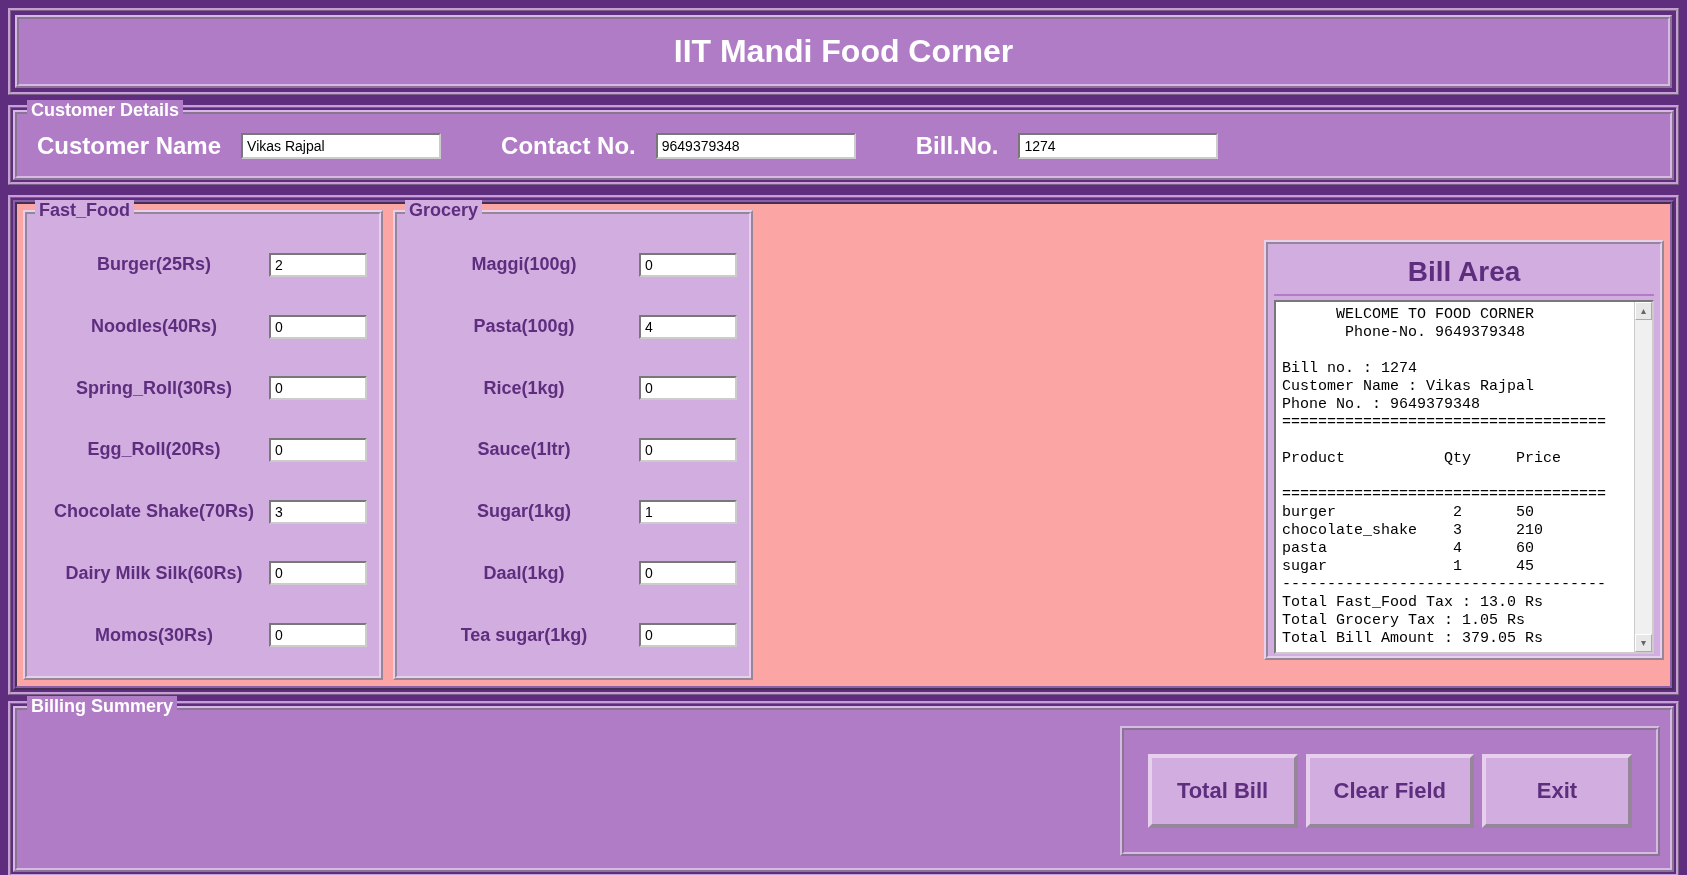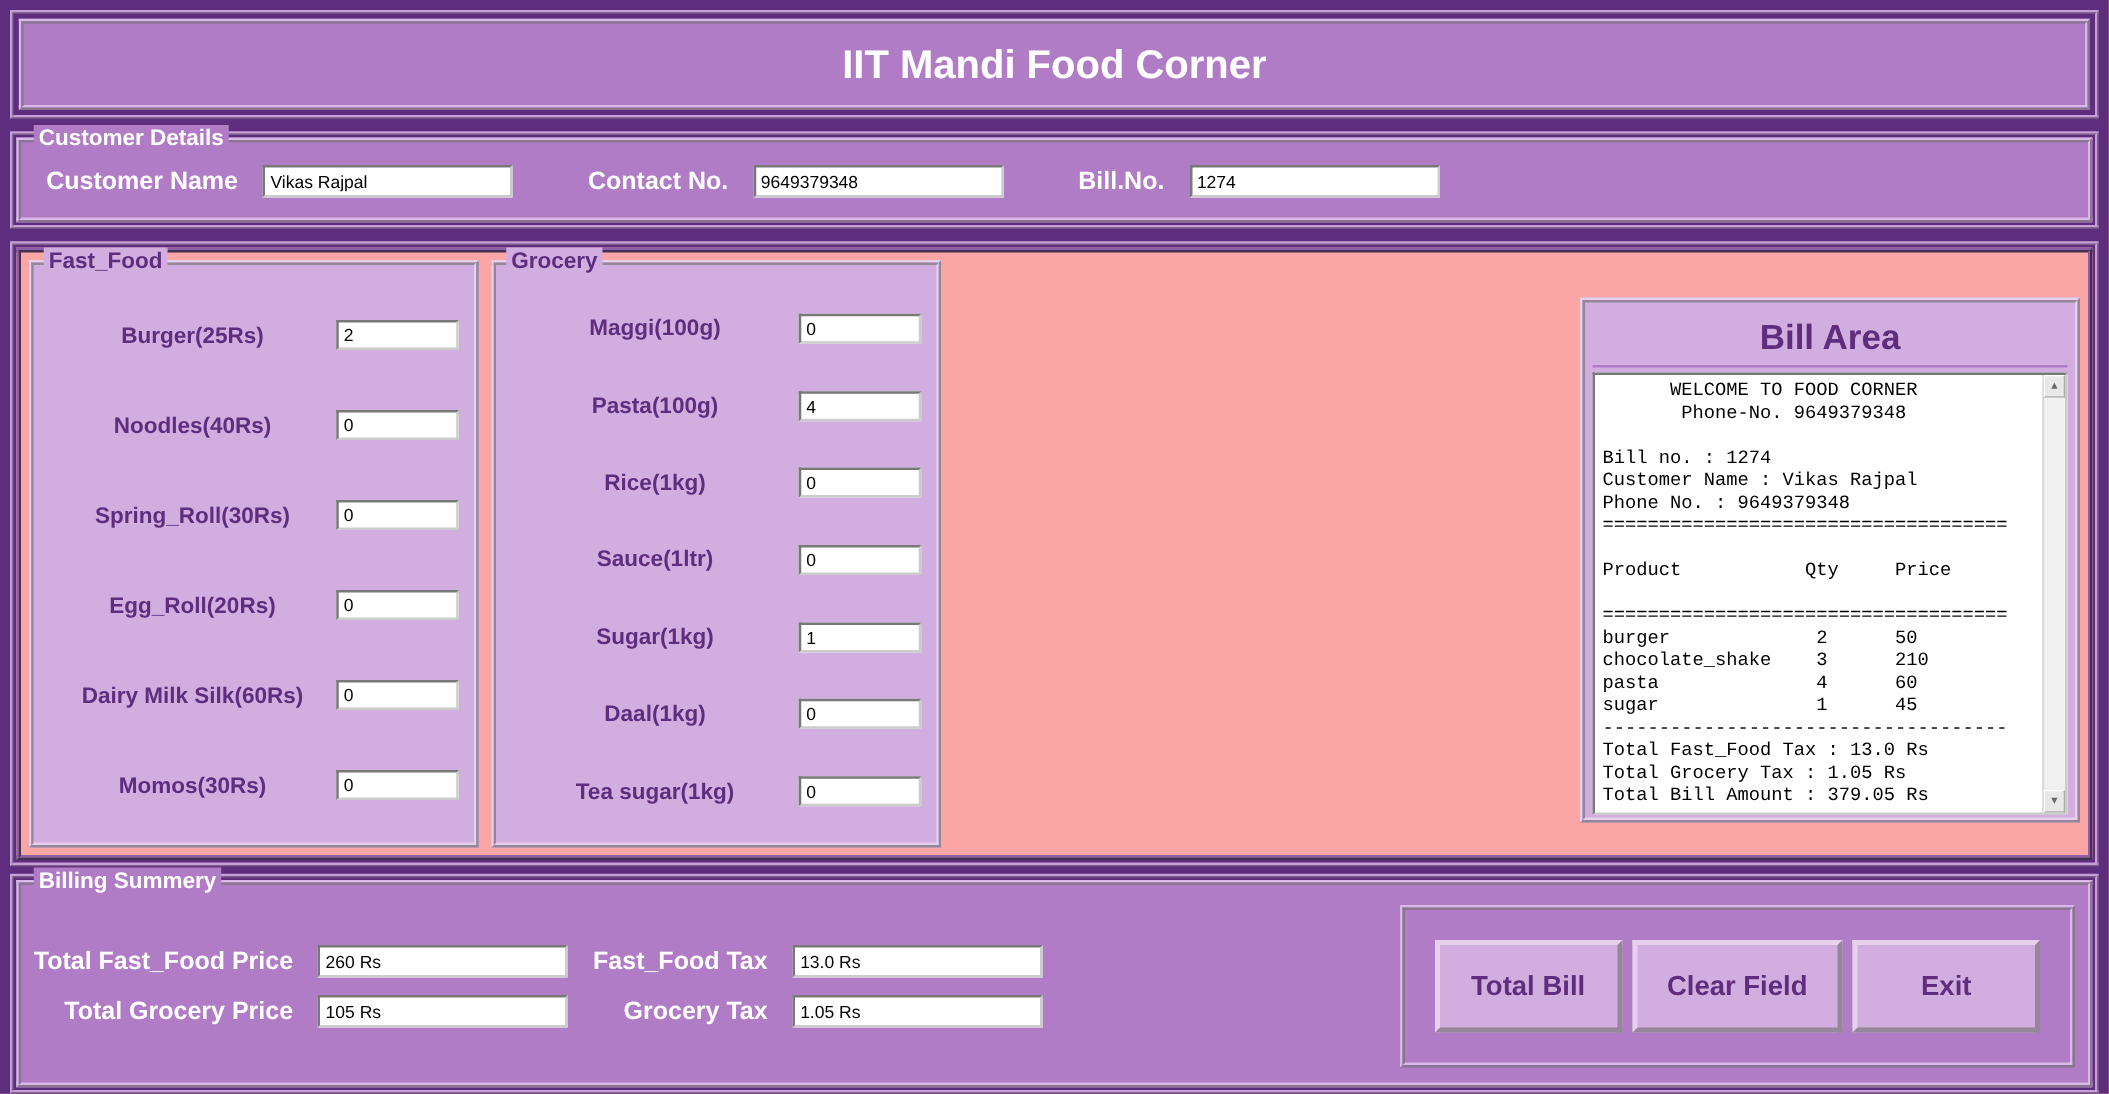--- a/index.html
+++ b/index.html
@@ -47,21 +47,21 @@
     left: 10px;
     color: #fff;
     font-weight: bold;
     font-size: 18px;
     background: #b07cc6;
     padding: 0 4px;
   }
   .cust-label {
     color: #fff;
     font-weight: bold;
-    font-size: 20px;
+    font-size: 24px;
     margin-left: 10px;
   }
   .cust-input {
     width: 200px;
     height: 26px;
     padding: 2px 4px;
     font-size: 14px;
     border: 2px inset #ccc;
     background: #fff;
   }
@@ -258,20 +258,24 @@
           <span class="food-label">Noodles(40Rs)</span>
           <input class="food-input" value="0" style="">
         </div>
       <div class="food-row">
           <span class="food-label">Spring_Roll(30Rs)</span>
           <input class="food-input" value="0" style="">
         </div>
       <div class="food-row">
           <span class="food-label">Egg_Roll(20Rs)</span>
           <input class="food-input" value="0" style="">
+        </div>
+      <div class="food-row">
+          <span class="food-label">Chocolate Shake(70Rs)</span>
+          <input class="food-input" value="3" style="">
         </div>
       <div class="food-row">
           <span class="food-label">Dairy Milk Silk(60Rs)</span>
           <input class="food-input" value="0" style="">
         </div>
       <div class="food-row">
           <span class="food-label">Momos(30Rs)</span>
           <input class="food-input" value="0" style="">
         </div>
     </div>
@@ -337,29 +341,19 @@
           <div class="scroll-arrow bottom">▾</div>
         </div>
       </div>
     </div>
   </div>
 </div>
 
 <div class="bottom-area">
   <div class="bottom-inner">
     <span class="legend">Billing Summery</span>
-    <div class="summary-grid">
-      <span class="sum-label">Total Fast_Food Price</span>
-      <input class="sum-input" value="260 Rs" style="">
-      <span class="sum-label">Fast_Food Tax</span>
-      <input class="sum-input" value="13.0 Rs" style="">
-      <span class="sum-label">Total Grocery Price</span>
-      <input class="sum-input" value="105 Rs" style="">
-      <span class="sum-label">Grocery Tax</span>
-      <input class="sum-input" value="1.05 Rs" style="">
-    </div>
     <div class="buttons-area">
       <button class="action-btn">Total Bill</button>
       <button class="action-btn">Clear Field</button>
       <button class="action-btn">Exit</button>
     </div>
   </div>
 </div>
 
 </body></html>

